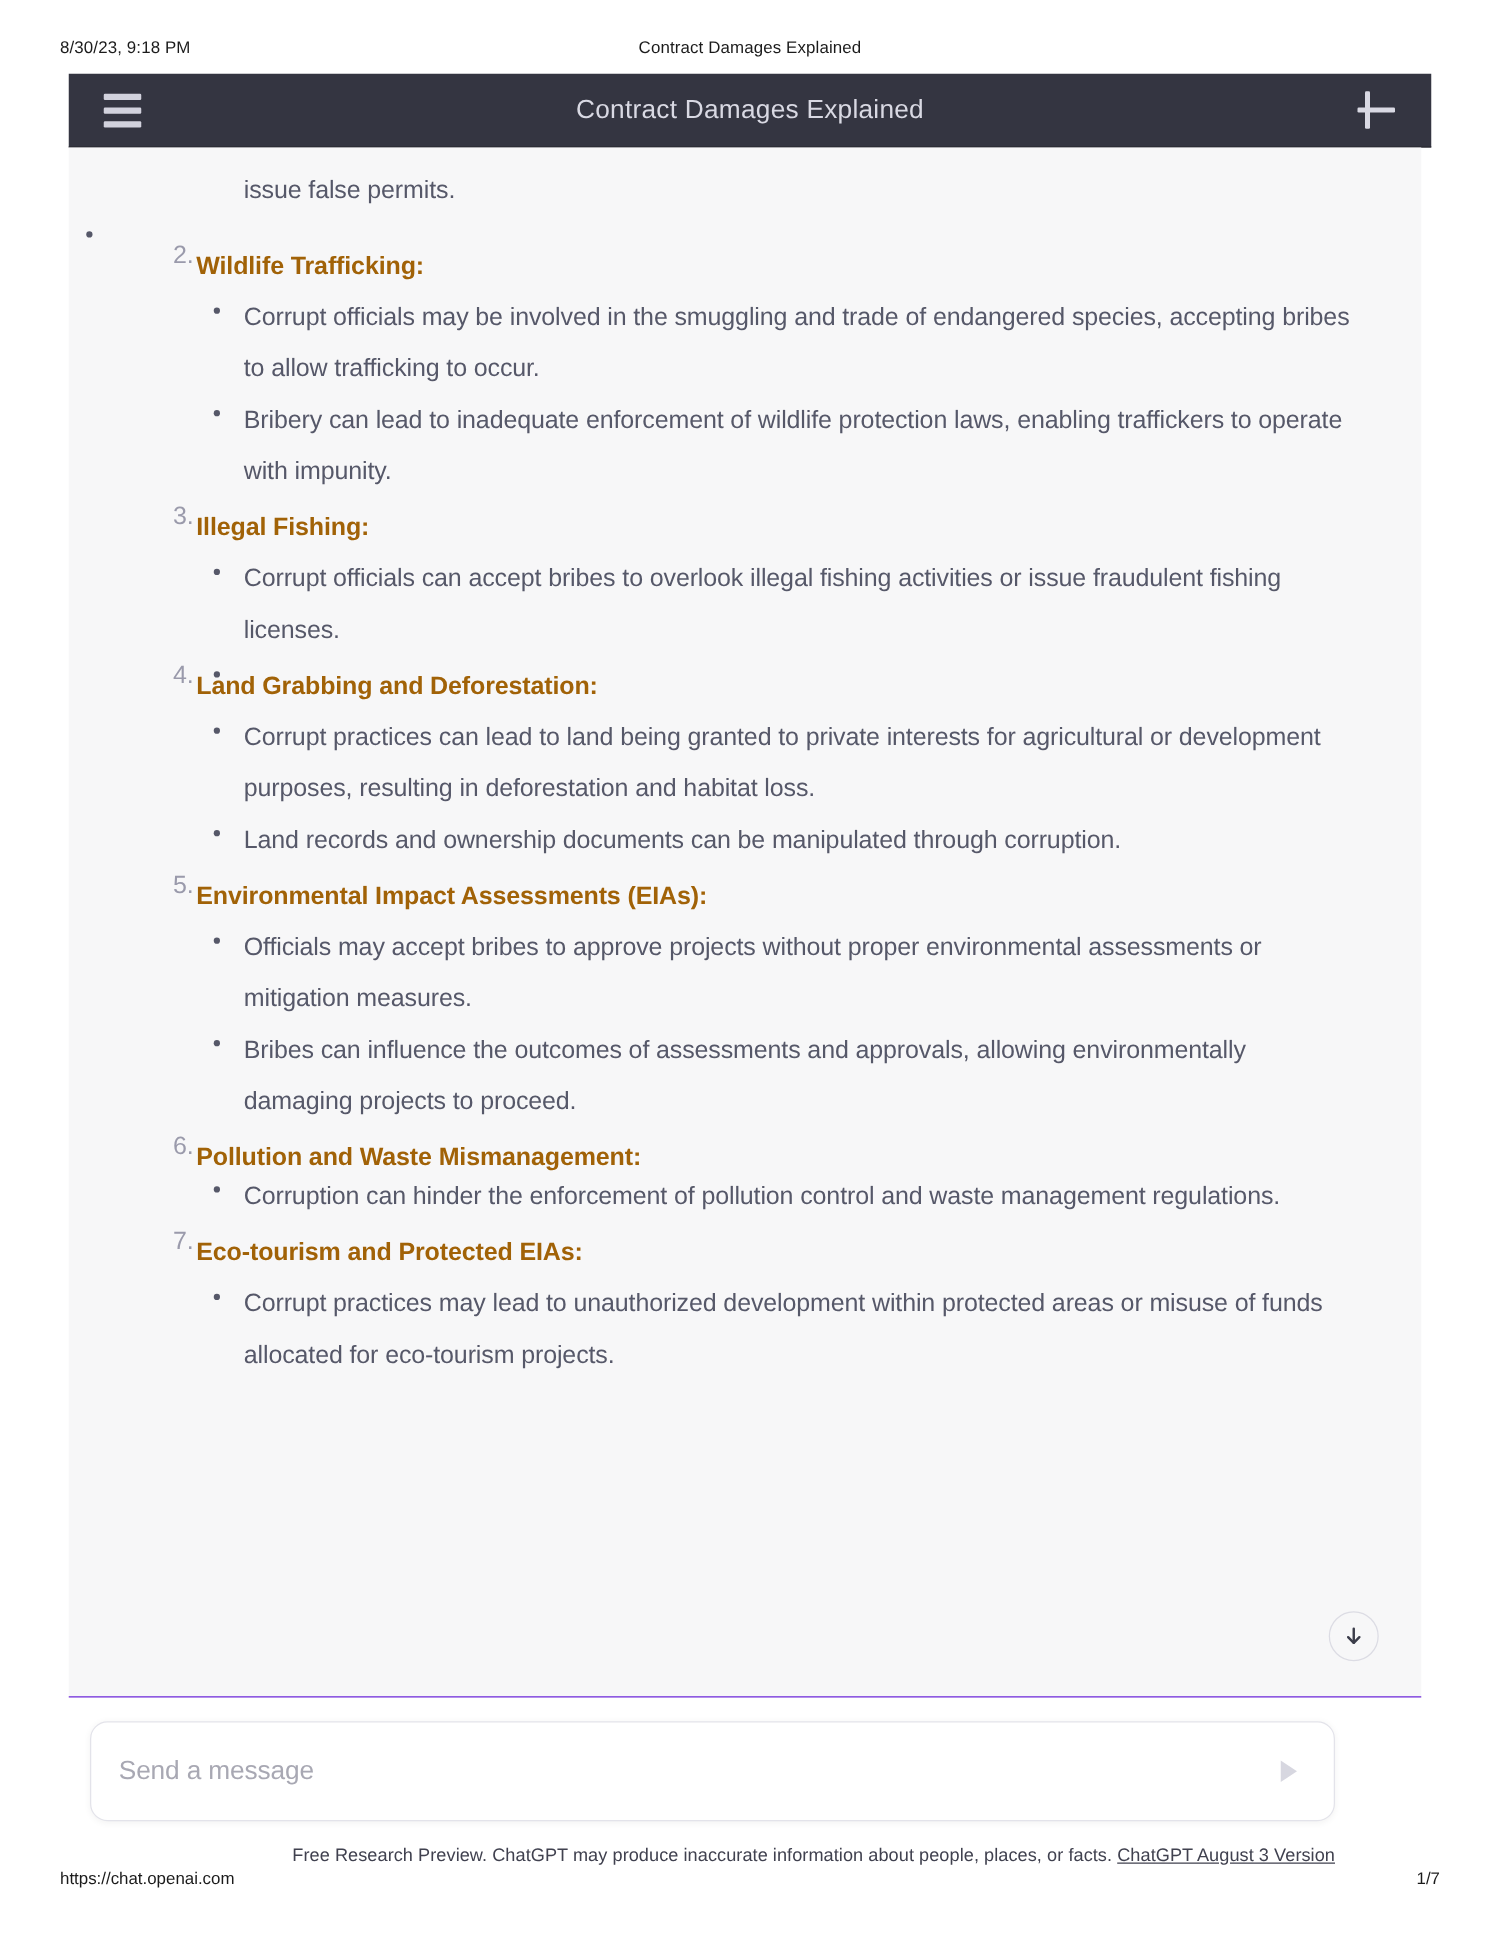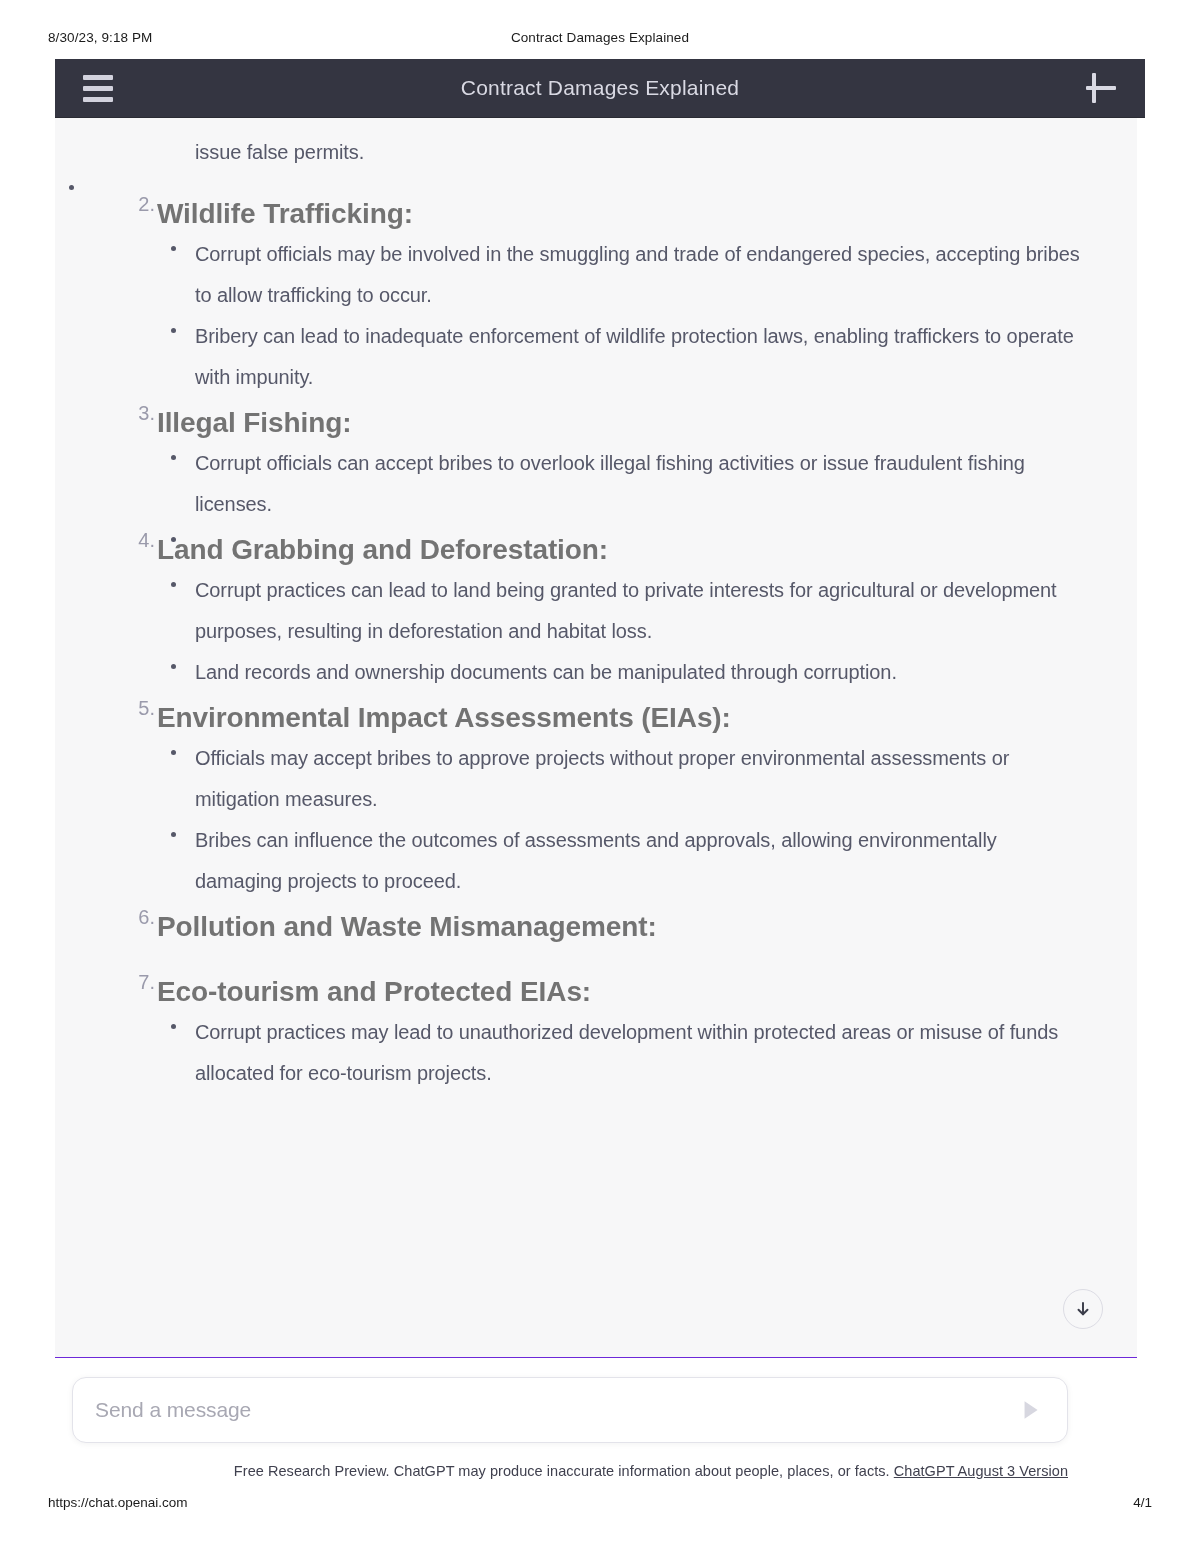--- a/index.html
+++ b/index.html
@@ -119,23 +119,23 @@
   li.num-item > .num-marker {
     position: absolute;
     left: 72px;
     top: 0;
     font-size: 20px;
     color: #9a9aab;
     width: 28px;
     text-align: right;
   }
   li.num-item > .num-heading {
-    font-size: 28px;
+    font-size: 20px;
     font-weight: bold;
-    color: #737373;
+    color: #a16207;
     letter-spacing: -0.1px;
     line-height: 41px;
   }
 
   ul.bullets {
     list-style: none;
     padding: 0;
     margin: 0 0 0 0;
   }
   ul.bullets li {
@@ -201,21 +201,21 @@
   
   .composer-zone {
     position: absolute;
     top: 1377px;
     left: 72px;
     width: 996px;
   }
   .composer {
     position: relative;
     width: 996px;
-    height: 66px;
+    height: 80px;
     background: #ffffff;
     border: 1px solid #e3e3ea;
     border-radius: 14px;
     box-shadow: 0 1px 6px rgba(0,0,0,0.055);
     display: flex;
     align-items: center;
     justify-content: center;
   }
   .composer-input {
     flex: 1;
@@ -357,20 +357,26 @@
                 <span>Bribes can influence the outcomes of assessments and approvals, allowing environmentally damaging projects to proceed.</span>
               </li>
             </ul>
           </li>
 
           <li class="num-item">
             <span class="num-marker">6.</span>
             <div class="num-heading">Pollution and Waste Mismanagement:</div>
             <div class="spacer-gap"></div>
             <div class="overlap-wrap">
+              <ul class="bullets over-b">
+                <li>
+                  <span class="dot"></span>
+                  <span>Corruption can hinder the enforcement of pollution control and waste management regulations.</span>
+                </li>
+              </ul>
             </div>
           </li>
 
           <li class="num-item">
             <span class="num-marker">7.</span>
             <div class="num-heading">Eco-tourism and Protected EIAs:</div>
             <ul class="bullets">
               <li>
                 <span class="dot"></span>
                 <span>Corrupt practices may lead to unauthorized development within protected areas or misuse of funds allocated for eco-tourism projects.</span>
@@ -401,16 +407,16 @@
     </div>
 
     <div class="disclaimer">
       <span>Free Research Preview. ChatGPT may produce inaccurate information about people, places, or facts.</span>
       <a class="version-link" href="#">ChatGPT August 3 Version</a>
     </div>
   </div>
 
   <div class="print-footer">
     <span class="pf-url">https://chat.openai.com</span>
-    <span class="pf-page">4/1</span>
+    <span class="pf-page">1/7</span>
   </div>
 
 </div>
 
 </body></html>

